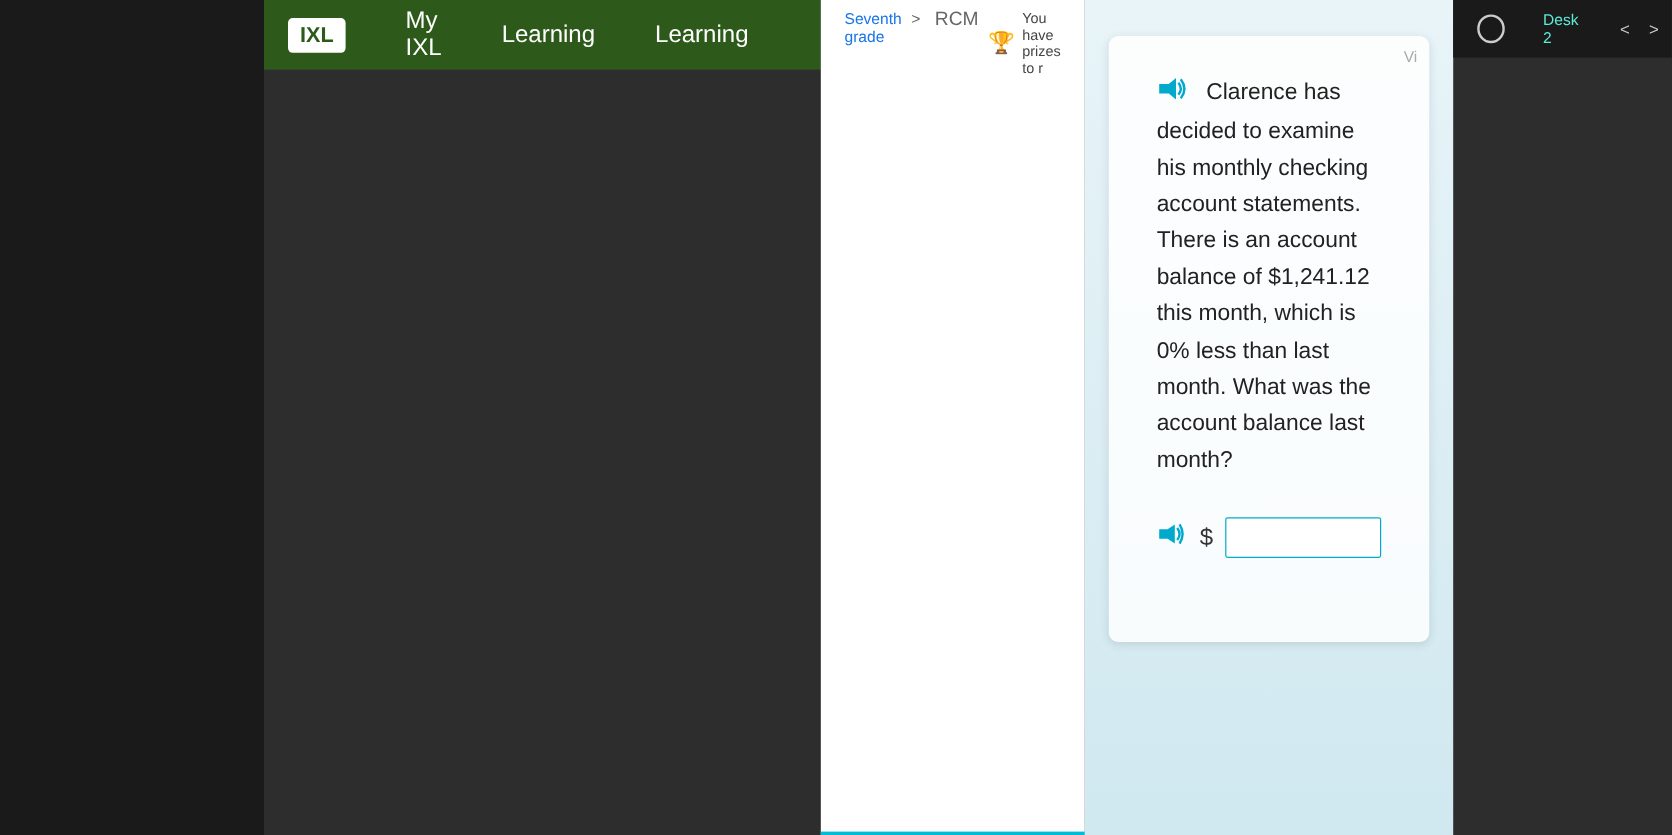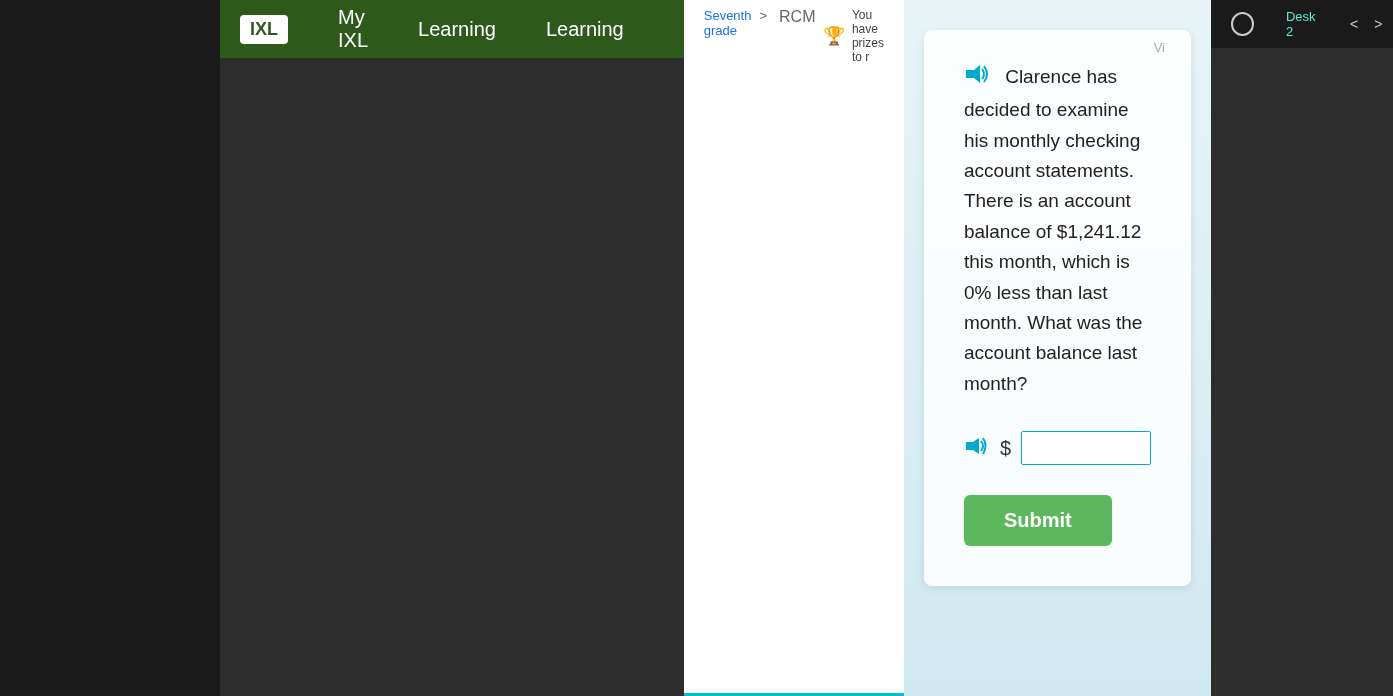--- a/index.html
+++ b/index.html
@@ -125,21 +125,21 @@
       max-width: 980px;
       margin: 10px auto 0 auto;
       width: 100%;
       position: relative;
       box-shadow: 0 2px 8px rgba(0,0,0,0.1);
     }
 
     .vi-label {
       position: absolute;
       top: 10px;
-      right: 26px;
+      right: 10px;
       color: #aaa;
       font-size: 13px;
       text-align: center;
     }
 
     .question-text {
       font-size: 19px;
       color: #222;
       line-height: 1.6;
       margin-bottom: 32px;
@@ -286,21 +286,20 @@
           <svg width="26" height="20" viewBox="0 0 26 20" fill="none">
             <polygon points="2,6 9,6 15,2 15,18 9,14 2,14" fill="#00aacc"></polygon>
             <path d="M17,5 Q21,10 17,15" stroke="#00aacc" stroke-width="2" fill="none"></path>
             <path d="M19,2 Q24,10 19,18" stroke="#00aacc" stroke-width="2" fill="none"></path>
           </svg>
         </span>
         <span class="dollar-sign">$</span>
         <input class="answer-input" type="text" placeholder="" style="">
       </div>
 
-      <button class="submit-btn">Submit</button>
     </div>
   </div>
 
   <div class="taskbar">
     <div class="taskbar-circle"></div>
     <span style="flex:1"></span>
     <span class="taskbar-label">Desk 2</span>
     <span class="taskbar-nav">&lt;</span>
     <span class="taskbar-nav">&gt;</span>
 

